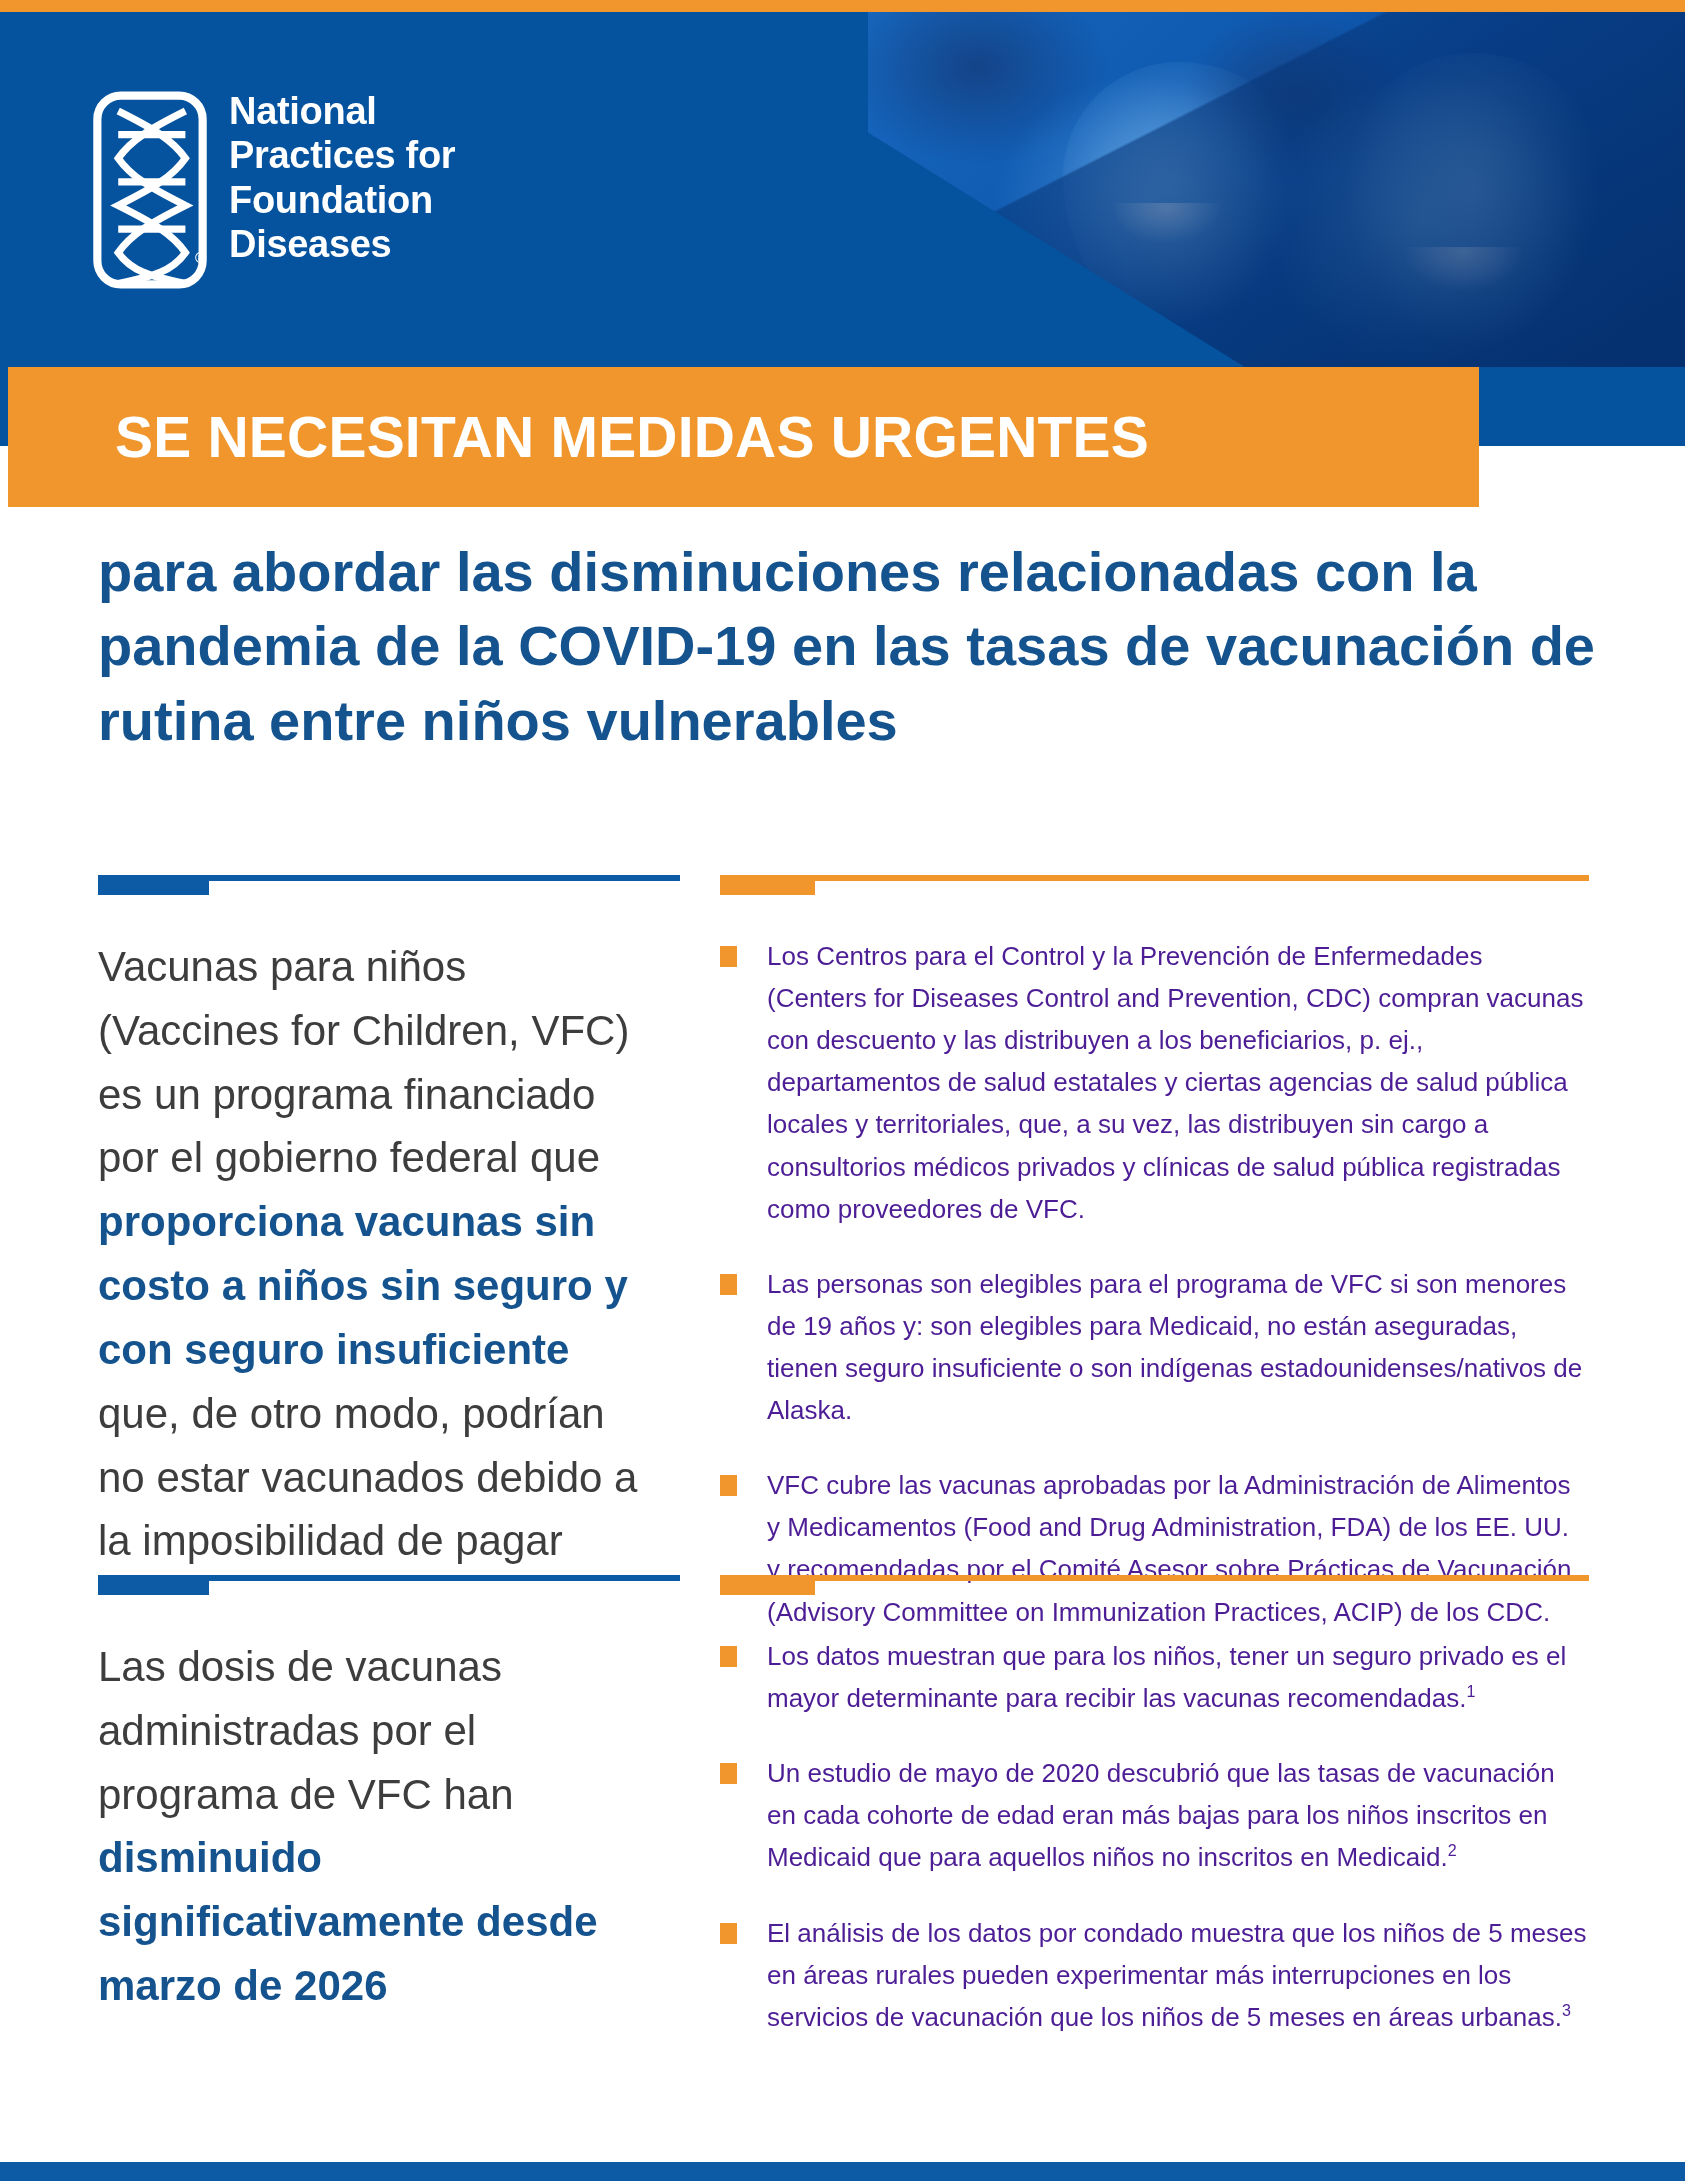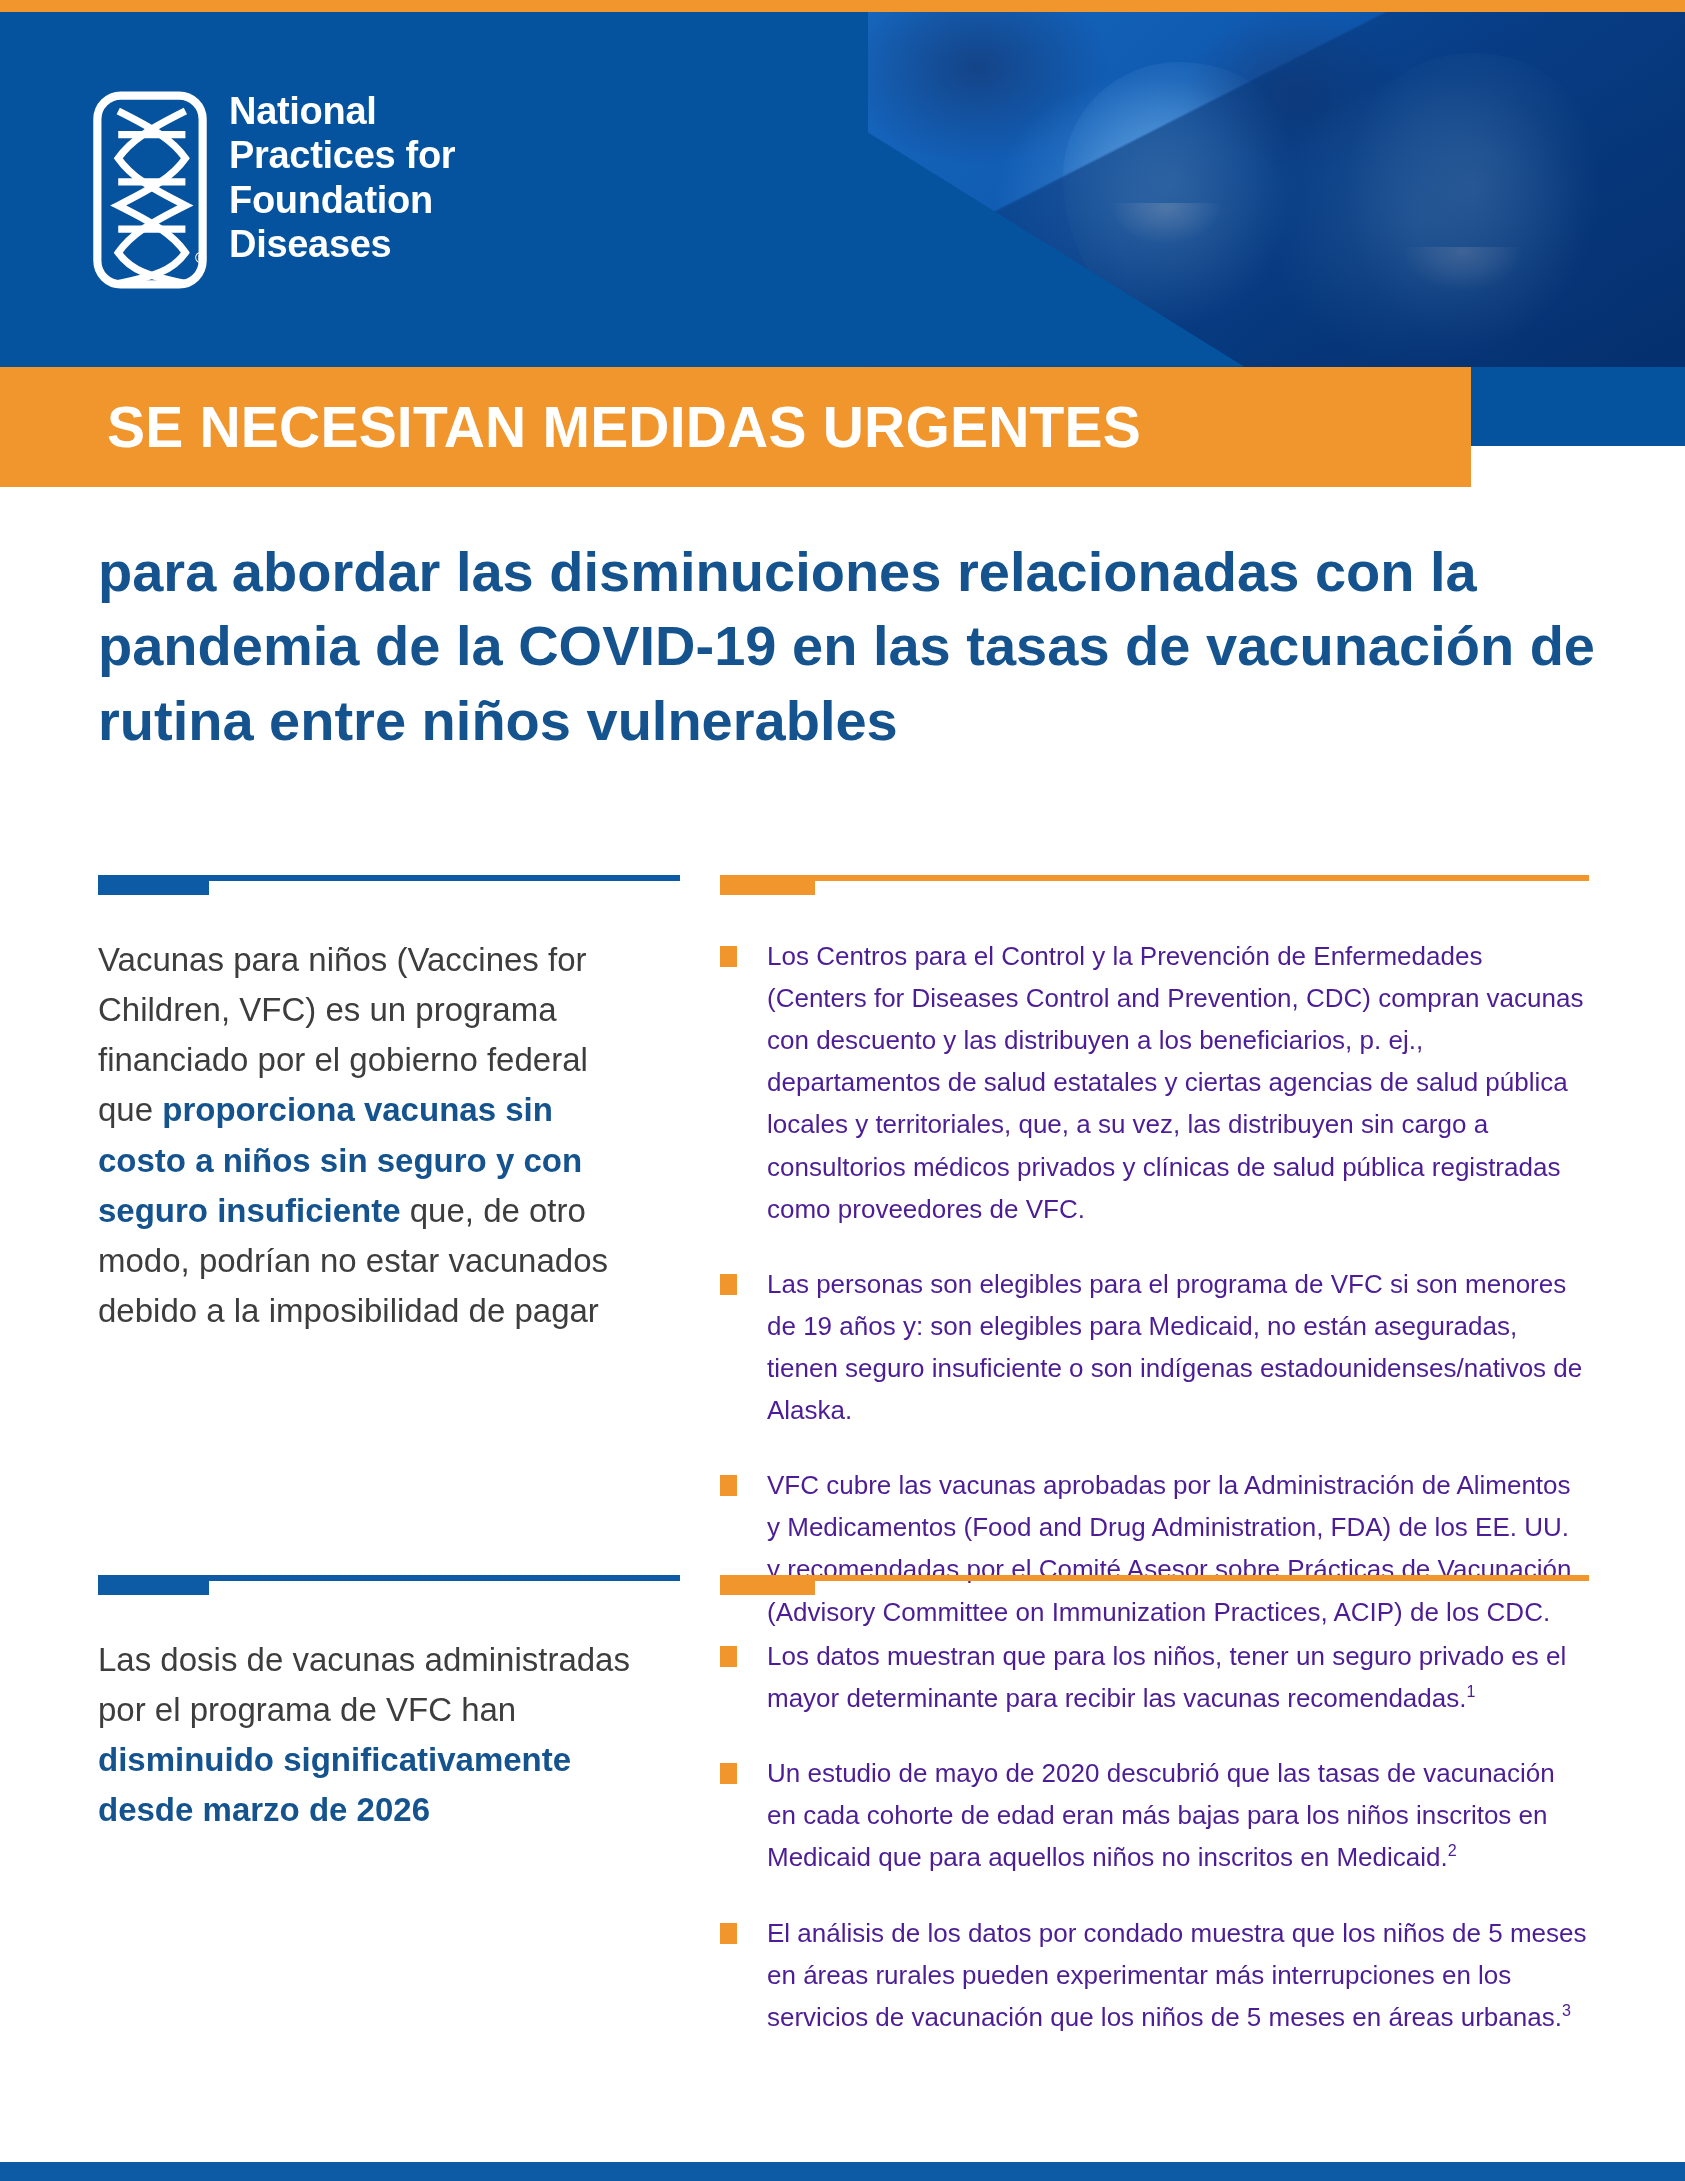--- a/index.html
+++ b/index.html
@@ -99,23 +99,23 @@
   .header-photo .ph-wedge {
     position: absolute;
     inset: 0;
     background: #05539e;
     clip-path: polygon(0 0, 0 100%, 46% 100%, 0 34%);
   }
 
   
   .banner {
     position: absolute;
-    top: 367px; left: 0;
+    top: 367px; left: 8px;
     width: 1471px;
-    height: 120px;
+    height: 140px;
     background: #f0962c;
     display: flex;
     align-items: center;
   }
   .banner-text {
     margin-left: 107px;
     color: #ffffff;
     font-size: 57px;
     font-weight: 700;
     letter-spacing: 0.2px;
@@ -160,21 +160,21 @@
   .rule-orange-th { left: 622px; width: 95px; background: #f0962c; }
 
   .cols {
     display: flex;
     margin-top: 47px;
   }
   .col-left {
     width: 582px;
     flex: 0 0 582px;
     color: #3d3d3d;
-    font-size: 33px;
+    font-size: 42px;
     line-height: 1.52;
     padding-right: 36px;
   }
   .col-left b { color: #15538f; font-weight: 700; }
 
   .col-right {
     flex: 1;
     padding-left: 40px;
   }
 

